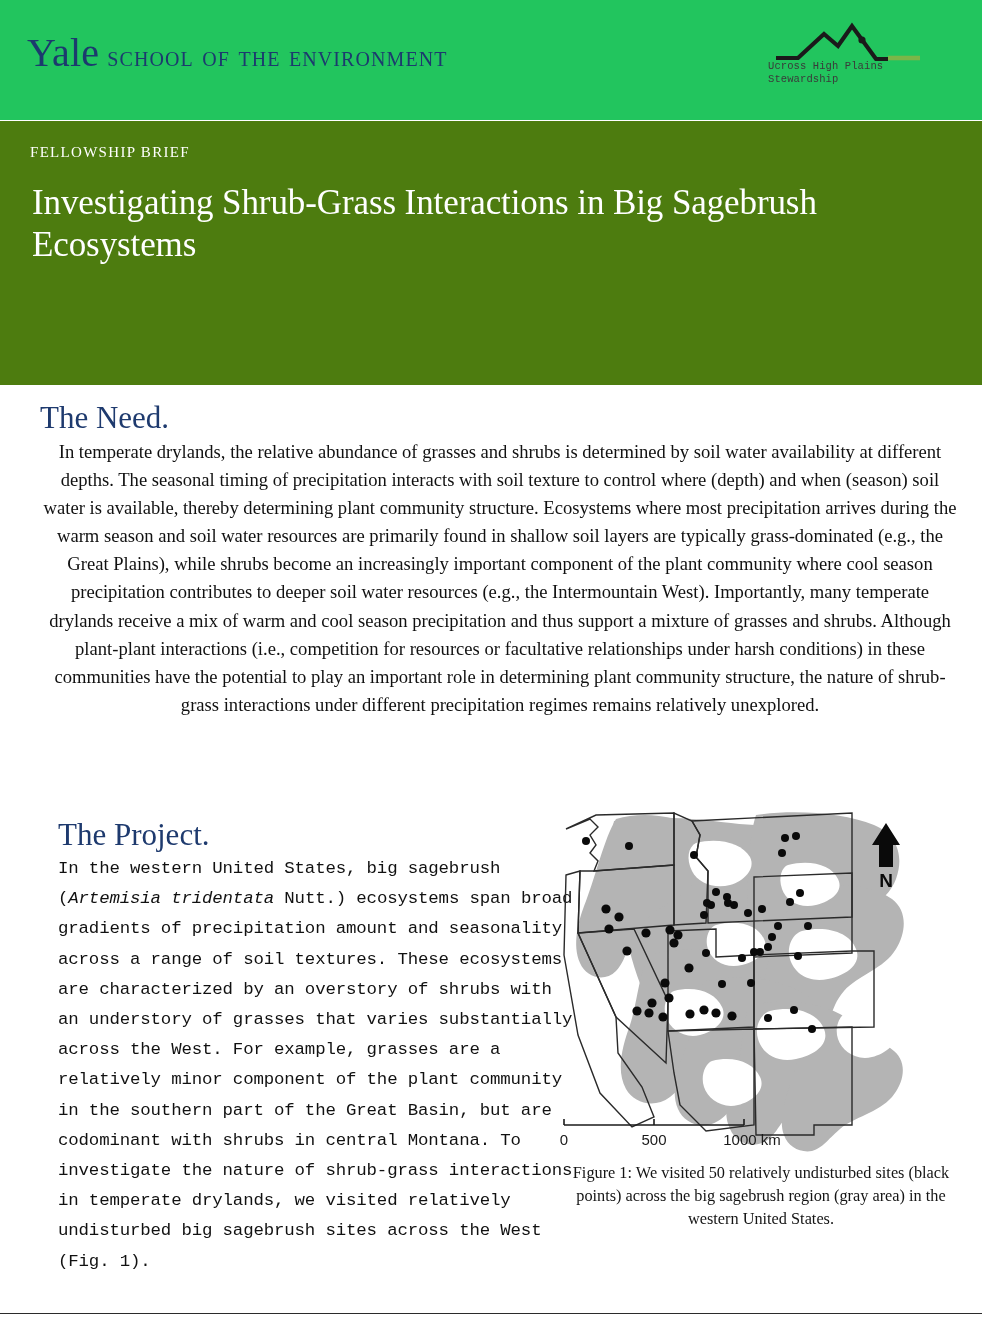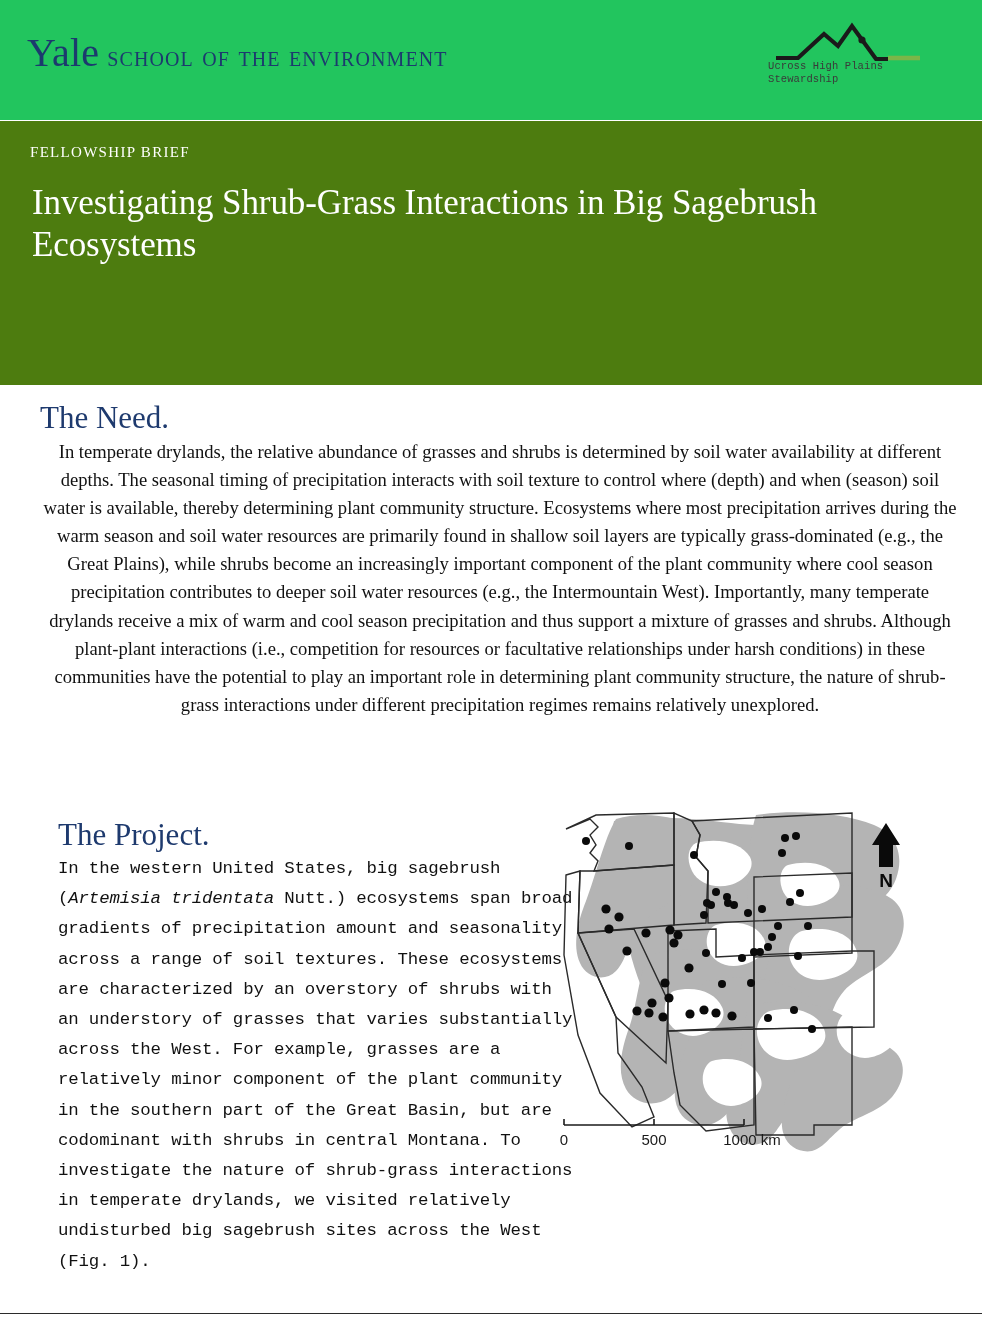--- a/index.html
+++ b/index.html
@@ -371,17 +371,18 @@
           <line x1="8" y1="320" x2="188" y2="320" stroke="#1a1a1a" stroke-width="1.6"></line>
           <line x1="8" y1="314" x2="8" y2="320" stroke="#1a1a1a" stroke-width="1.6"></line>
           <line x1="98" y1="314" x2="98" y2="320" stroke="#1a1a1a" stroke-width="1.6"></line>
           <line x1="188" y1="314" x2="188" y2="320" stroke="#1a1a1a" stroke-width="1.6"></line>
           <text x="8" y="340" font-family="Liberation Sans, DejaVu Sans, sans-serif" font-size="15" fill="#1a1a1a" text-anchor="middle">0</text>
           <text x="98" y="340" font-family="Liberation Sans, DejaVu Sans, sans-serif" font-size="15" fill="#1a1a1a" text-anchor="middle">500</text>
           <text x="196" y="340" font-family="Liberation Sans, DejaVu Sans, sans-serif" font-size="15" fill="#1a1a1a" text-anchor="middle">1000 km</text>
         </g>
       </svg>
     </div>
+    <div class="figure-caption">Figure 1: We visited 50 relatively undisturbed sites (black points) across the big sagebrush region (gray area) in the western United States.</div>
   </div>
 
 </div>
 
 <div class="bottom-rule"></div>
 
 </body></html>

